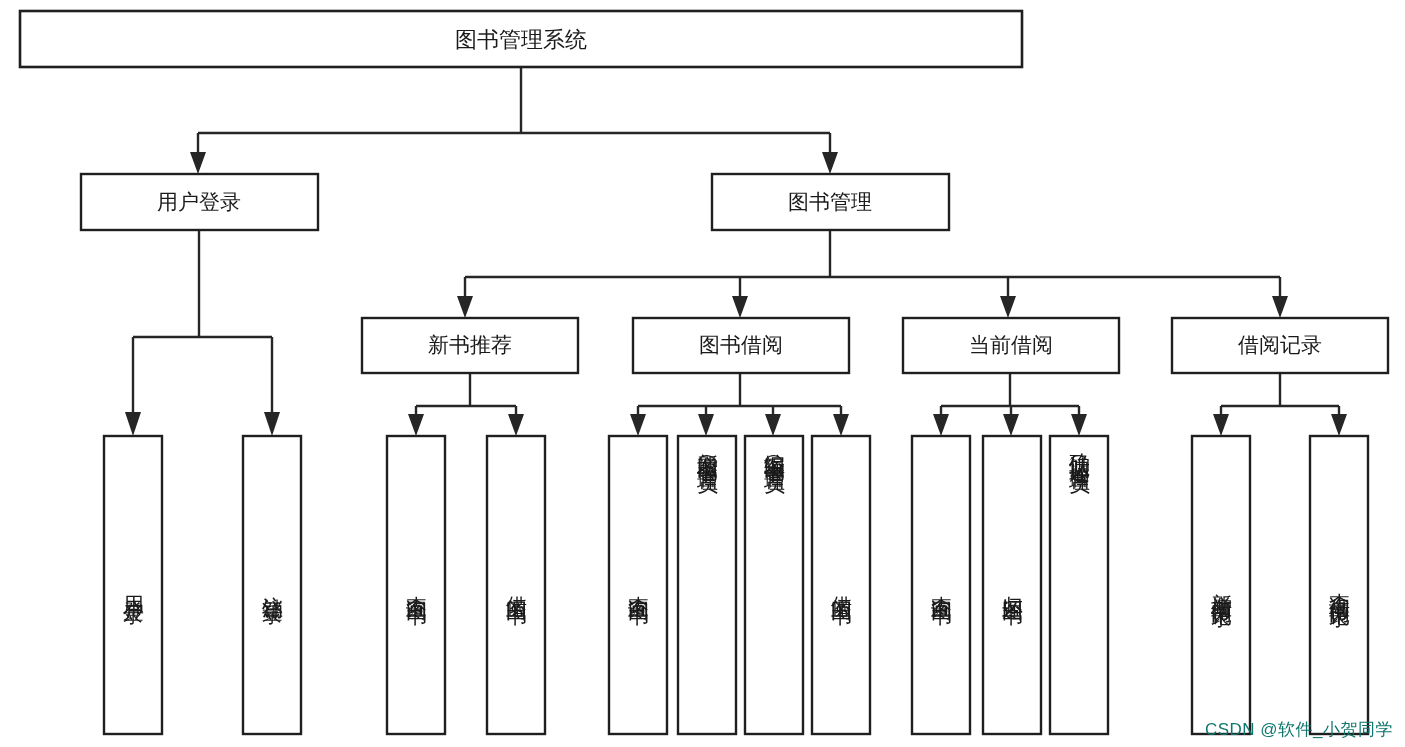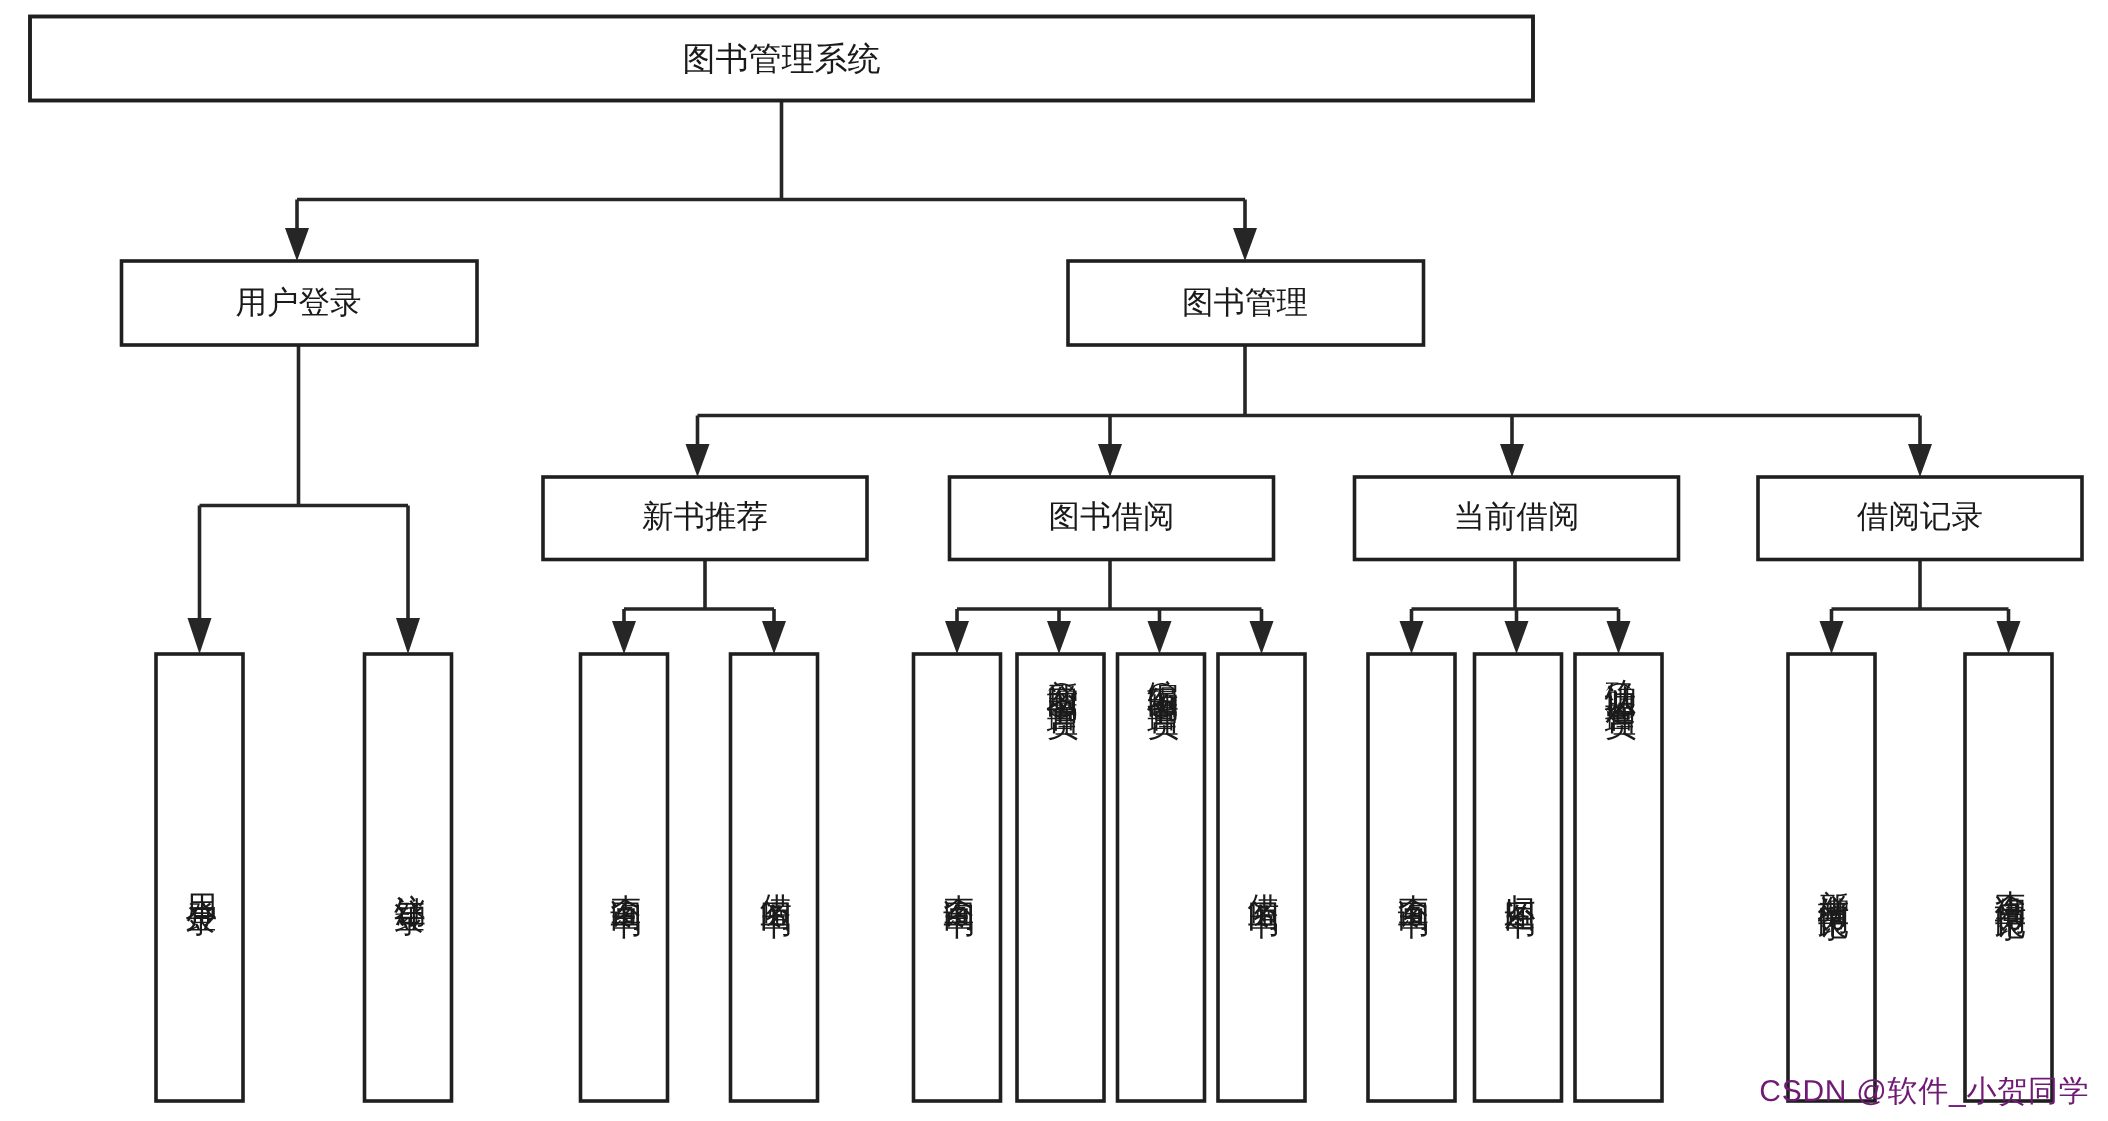--- a/index.html
+++ b/index.html
@@ -70,22 +70,22 @@
     letter-spacing: 3px;
     color: #1a1a1a;
     white-space: nowrap;
     text-align: center;
   }
   .watermark {
     position: absolute;
     right: 12px;
     bottom: 6px;
     font-family: "Liberation Sans", "DejaVu Sans", sans-serif;
-    font-size: 20px;
-    color: #701a75;
+    font-size: 17px;
+    color: #0f766e;
     letter-spacing: 0.5px;
     user-select: none;
   }
 </style>
 </head>
 <body>
 
 <div id="diagram-root">
 
   <svg id="flow" viewBox="0 0 1405 747">

